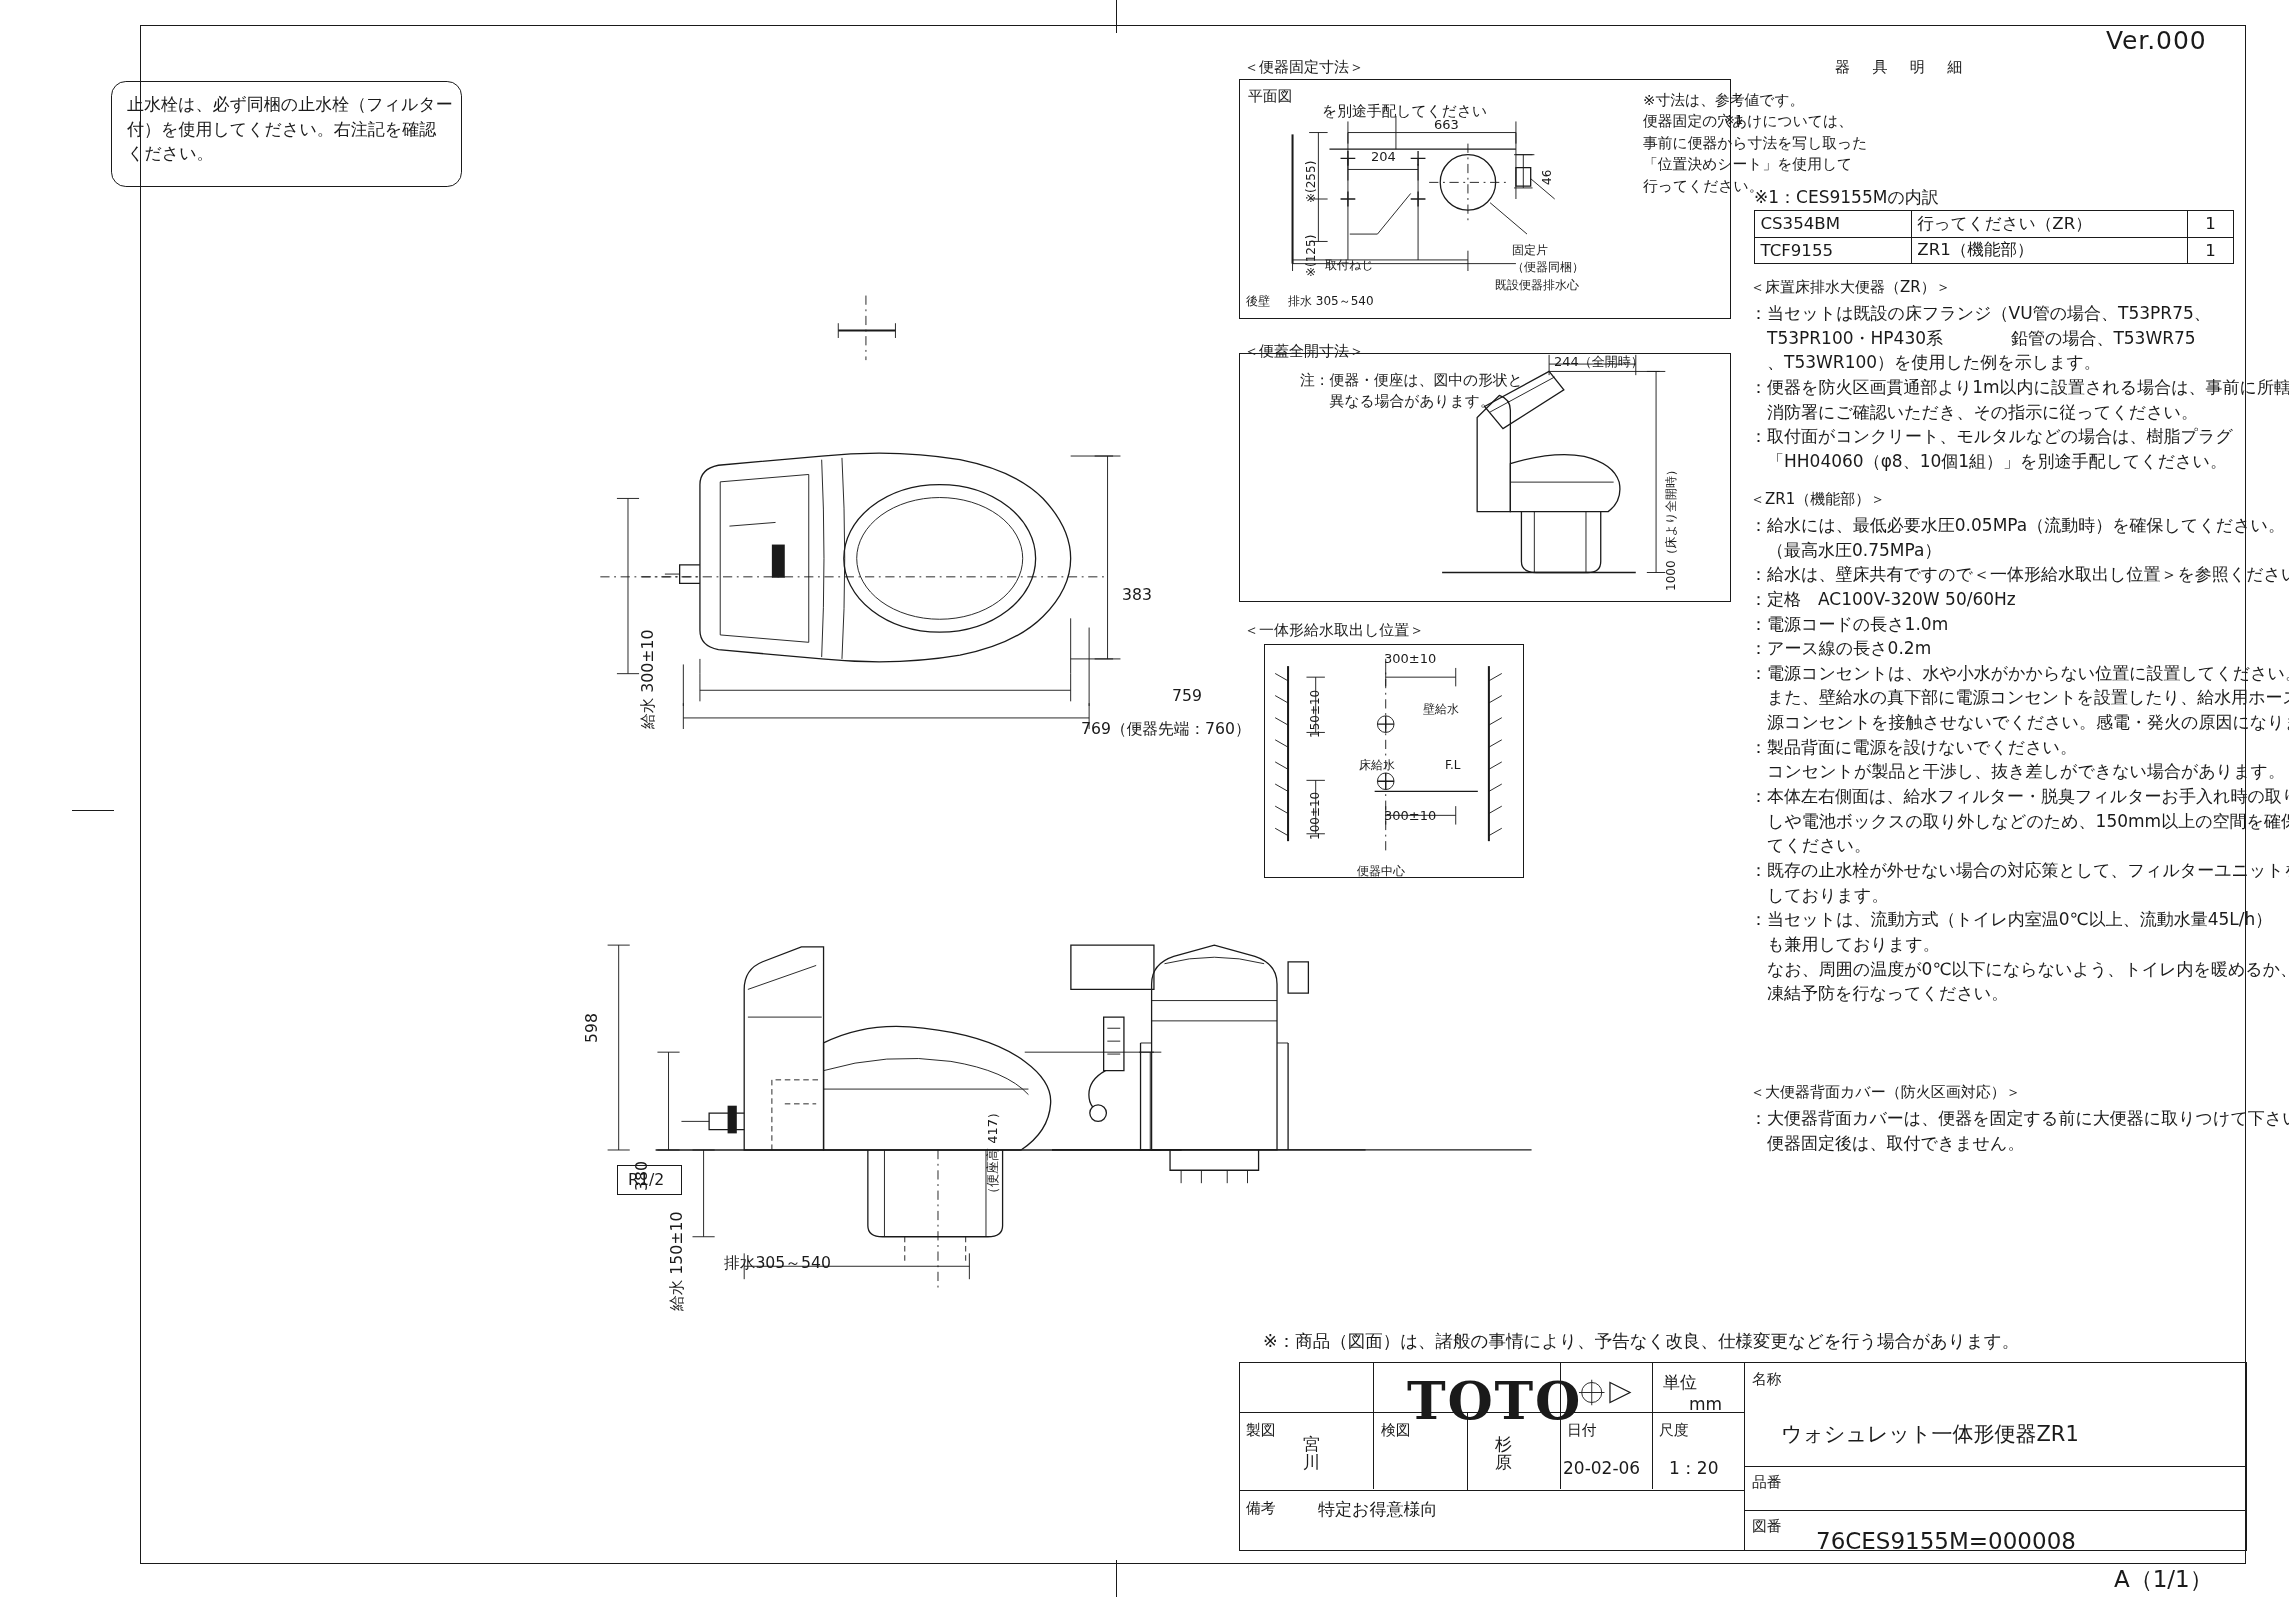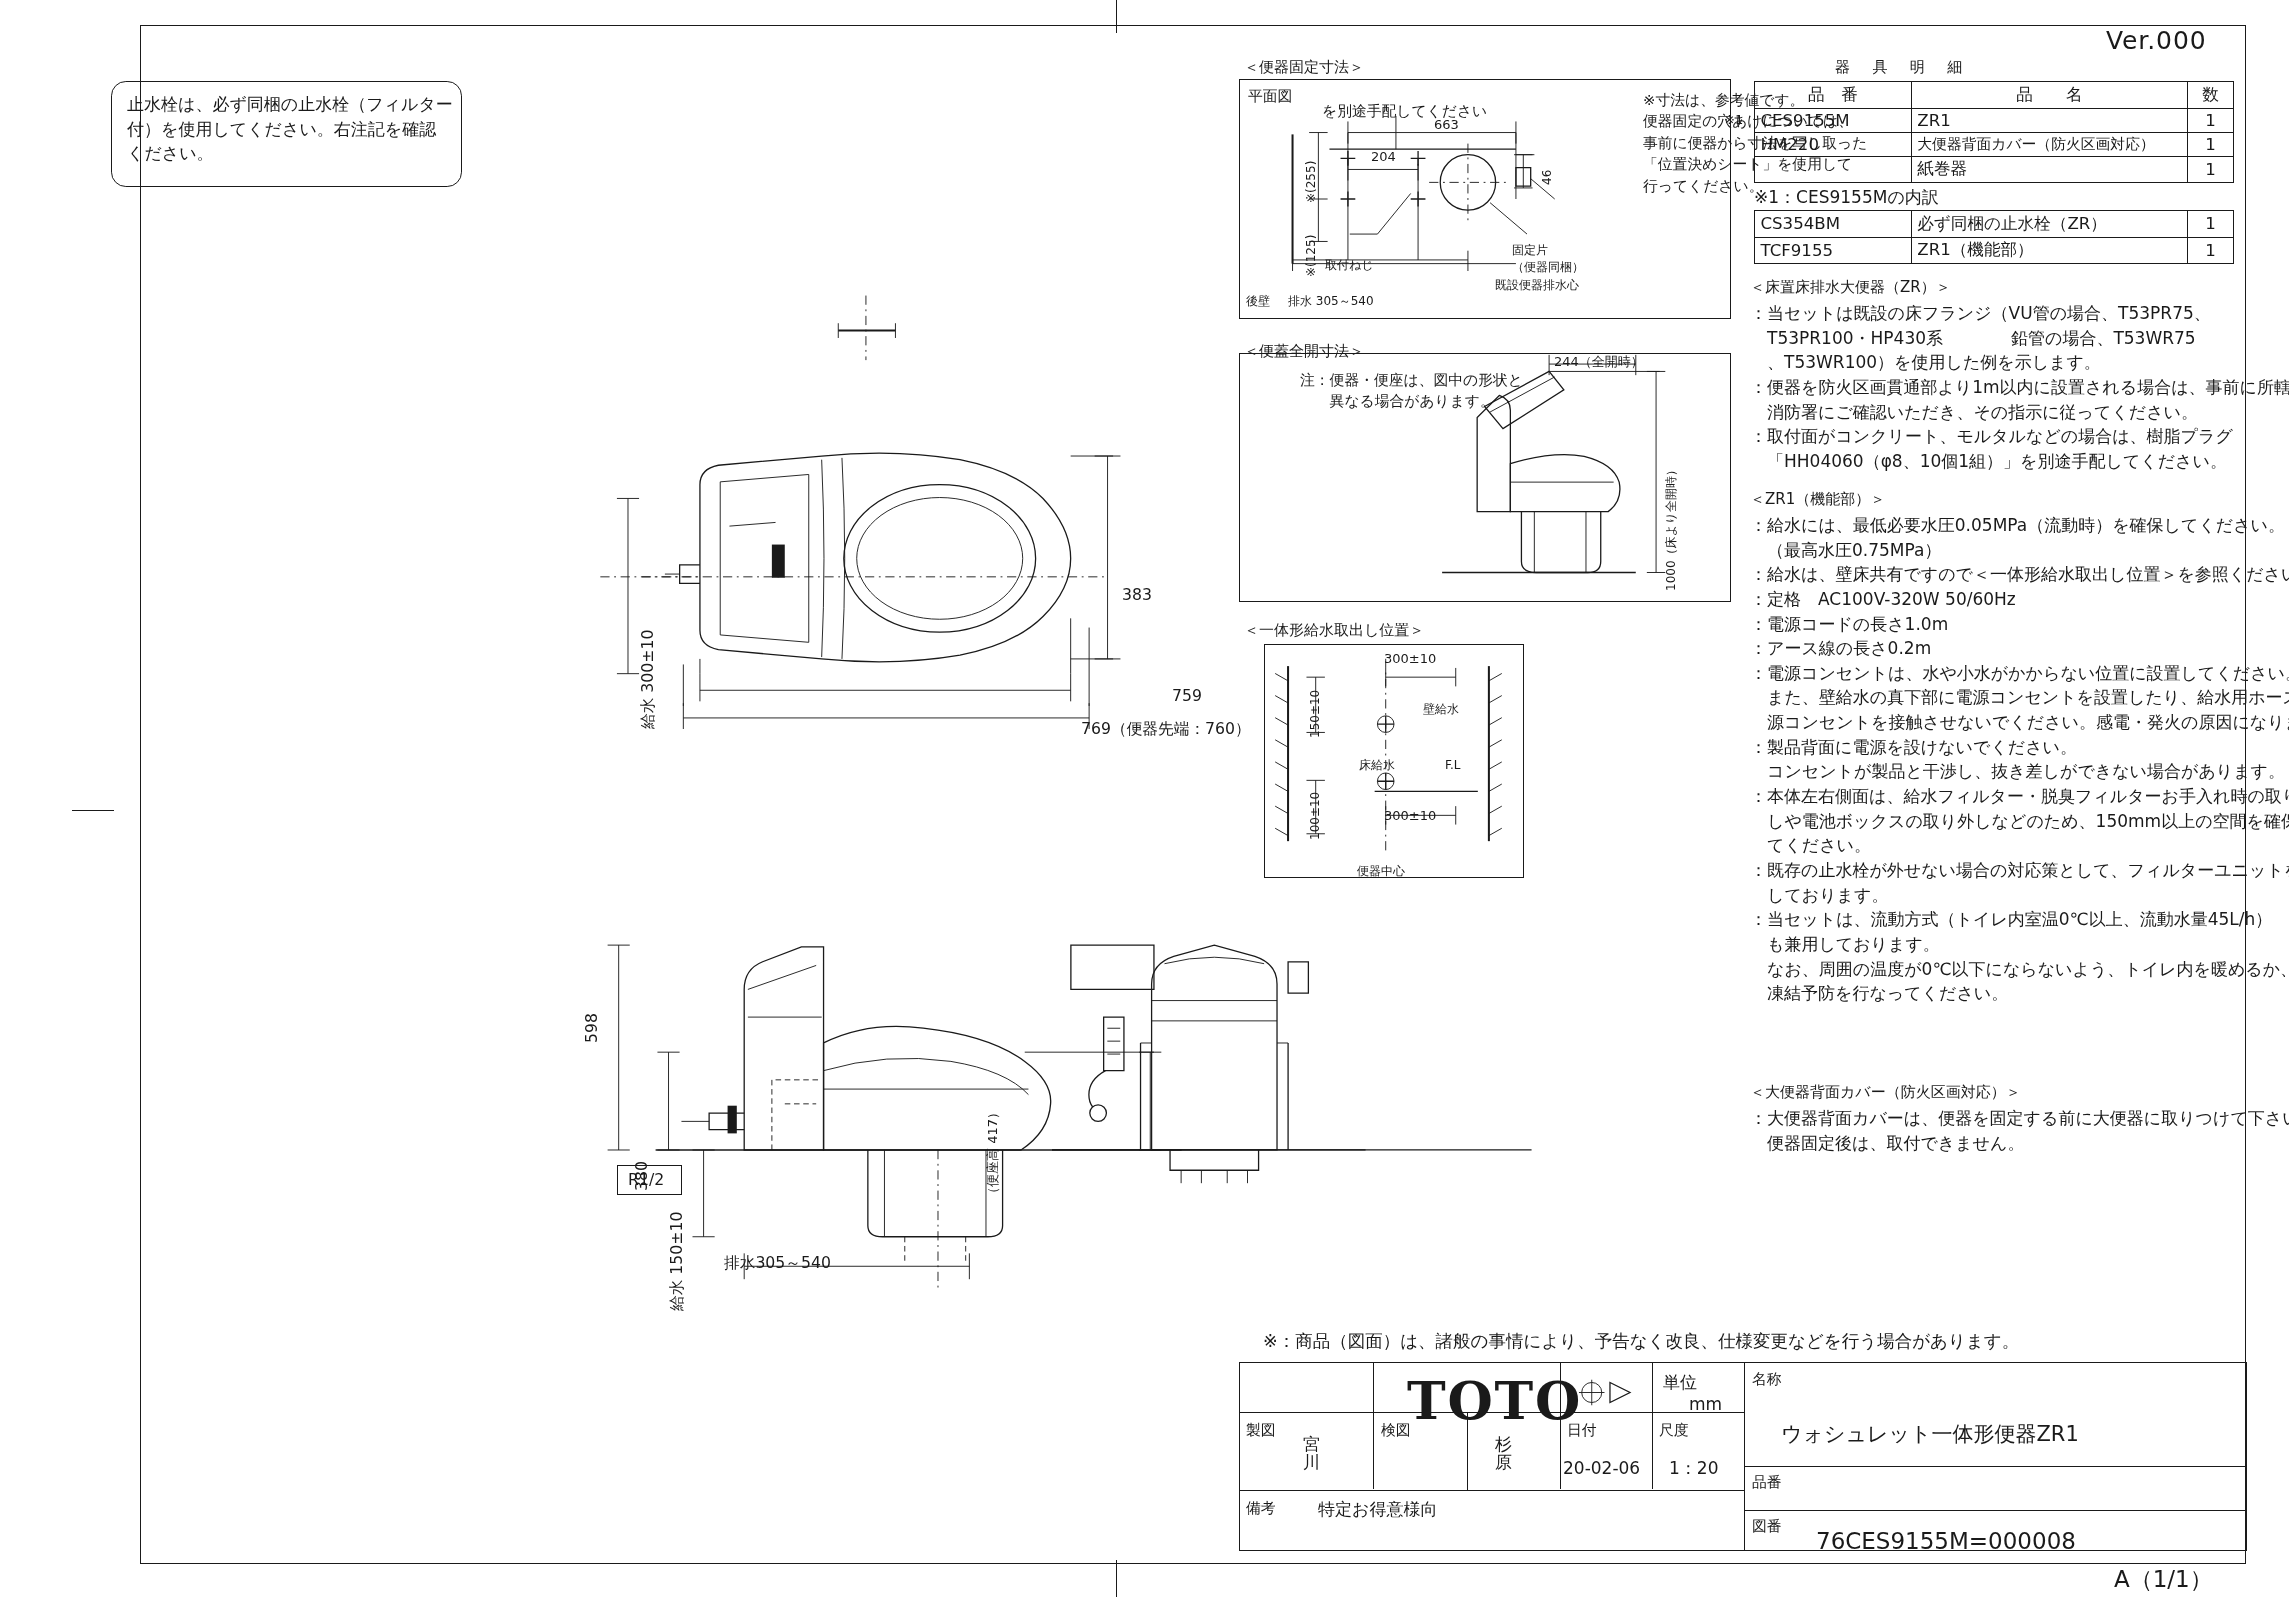--- a/index.html
+++ b/index.html
@@ -296,52 +296,28 @@
   <div class="t tiny rot90" style="left:1307px;top:738px;">150±10</div>
   <div class="t tiny rot90" style="left:1307px;top:840px;">100±10</div>
   <div class="t dim-sm" style="left:1384px;top:807px;">300±10</div>
   <div class="t tiny" style="left:1423px;top:701px;">壁給水</div>
   <div class="t tiny" style="left:1359px;top:757px;">床給水</div>
   <div class="t tiny" style="left:1445px;top:757px;">F.L</div>
   <div class="t tiny" style="left:1357px;top:849px;margin-top:14px;">便器中心</div>
 
   <div class="t sec" style="left:1835px;top:57px;text-align:center;letter-spacing:3.7px;">器　具　明　細</div>
 
-  <table class="tbl" style="left:1754px;top:81px;width:480px;">
-    <tbody>
-        <tr>
-      <td class="cellc" style="width:157px;">品　番</td>
-      <td class="cellc" style="width:277px;">品　　名</td>
-      <td class="cellc" style="width:46px;">数</td>
-    </tr>
-    <tr>
-      <td>CES9155M</td>
-      <td>ZR1</td>
-      <td class="cellc">1</td>
-    </tr>
-    <tr>
-      <td>HM220</td>
-      <td style="font-size:14.8px;">大便器背面カバー（防火区画対応）</td>
-      <td class="cellc">1</td>
-    </tr>
-    <tr>
-      <td></td>
-      <td>紙巻器</td>
-      <td class="cellc">1</td>
-    </tr>
-  </tbody>
-    </table>
   <div class="t dim-sm" style="left:1724px;top:111px;">※1</div>
 
   <div class="t note" style="left:1754px;top:185px;">※1：CES9155Mの内訳</div>
   <table class="tbl" style="left:1754px;top:210px;width:480px;">
     <tbody>
         <tr>
       <td style="width:157px;">CS354BM</td>
-      <td style="width:277px;">必ず同梱の止水栓（ZR）</td>
+      <td style="width:277px;">行ってください（ZR）</td>
       <td class="cellc" style="width:46px;">1</td>
     </tr>
     <tr>
       <td>TCF9155</td>
       <td>ZR1（機能部）</td>
       <td class="cellc">1</td>
     </tr>
   </tbody>
     </table>
 

